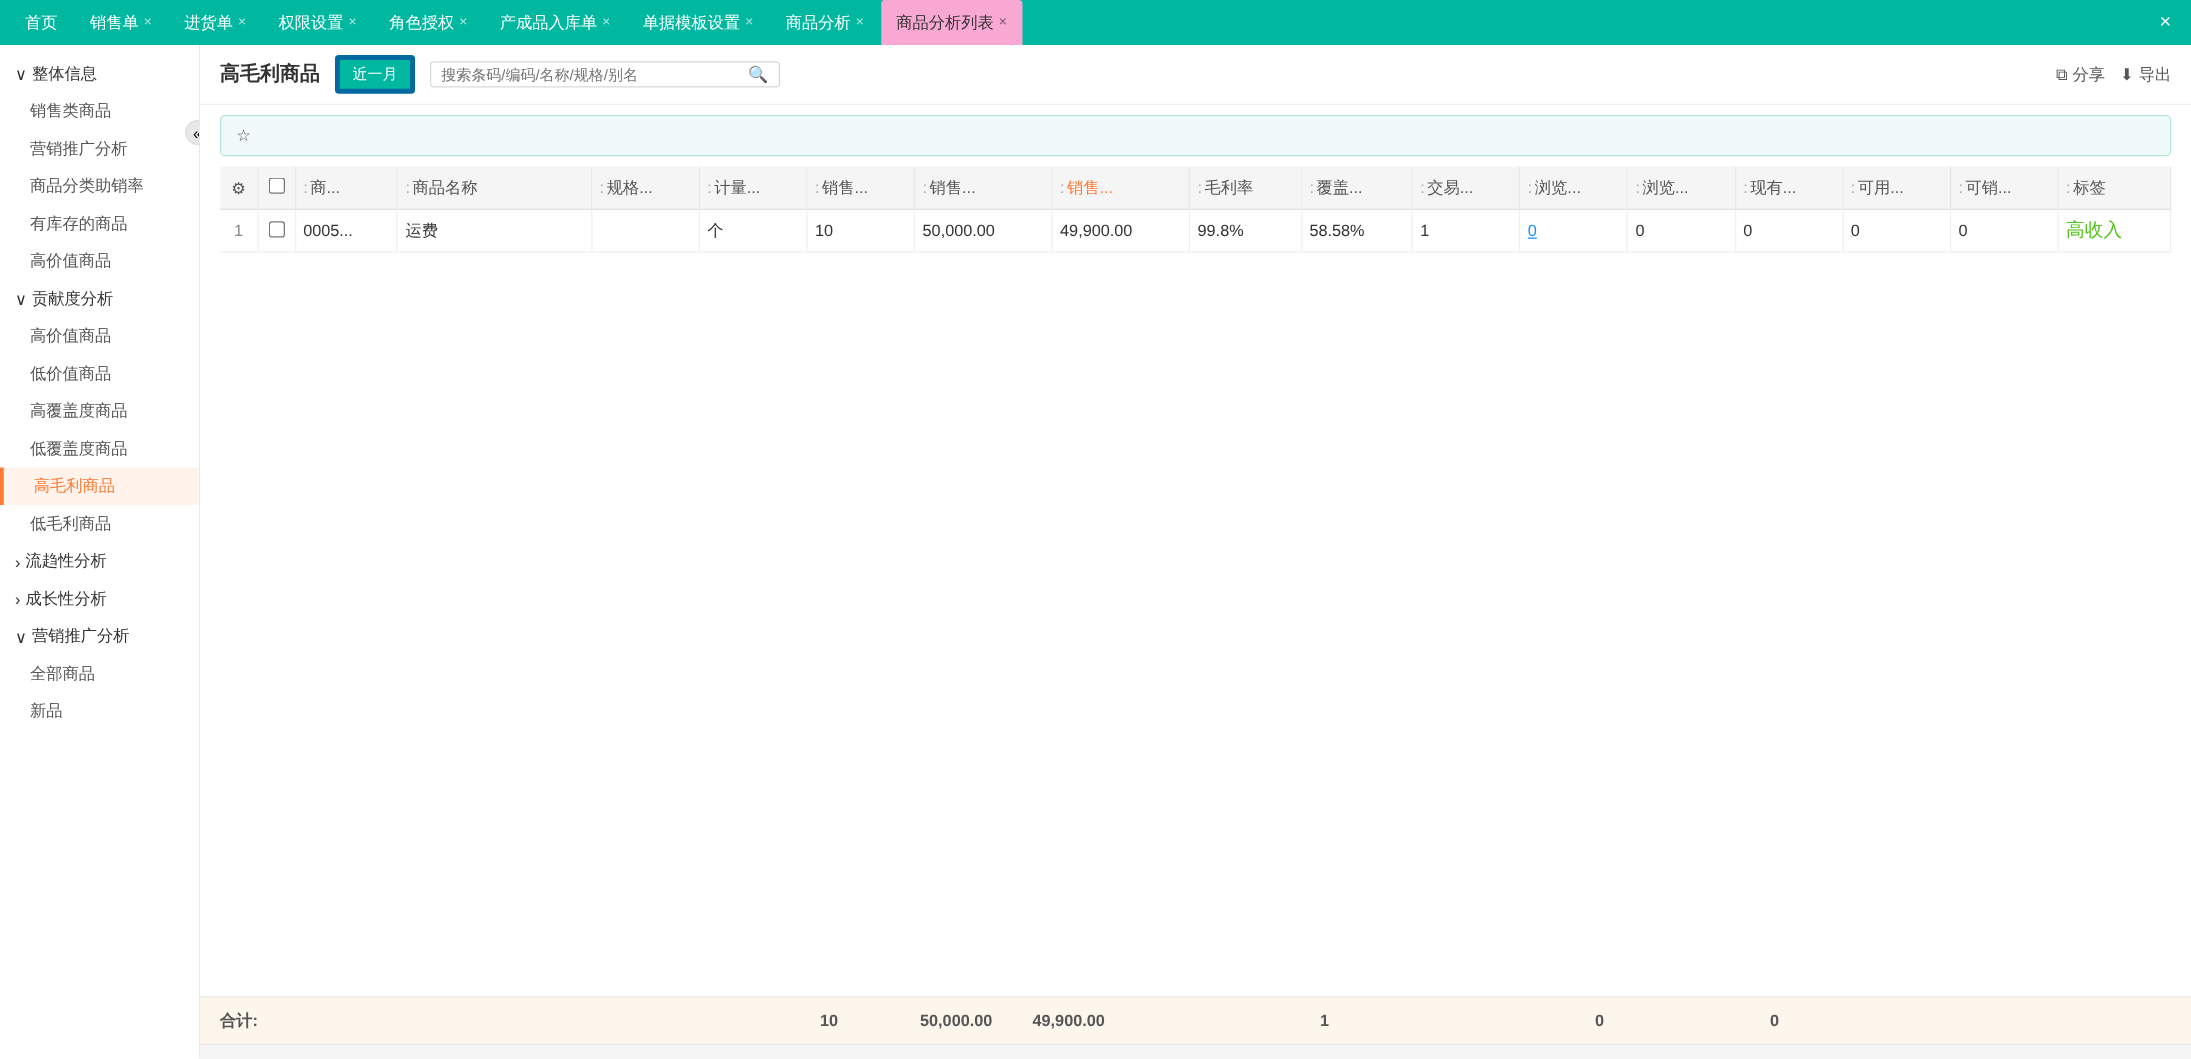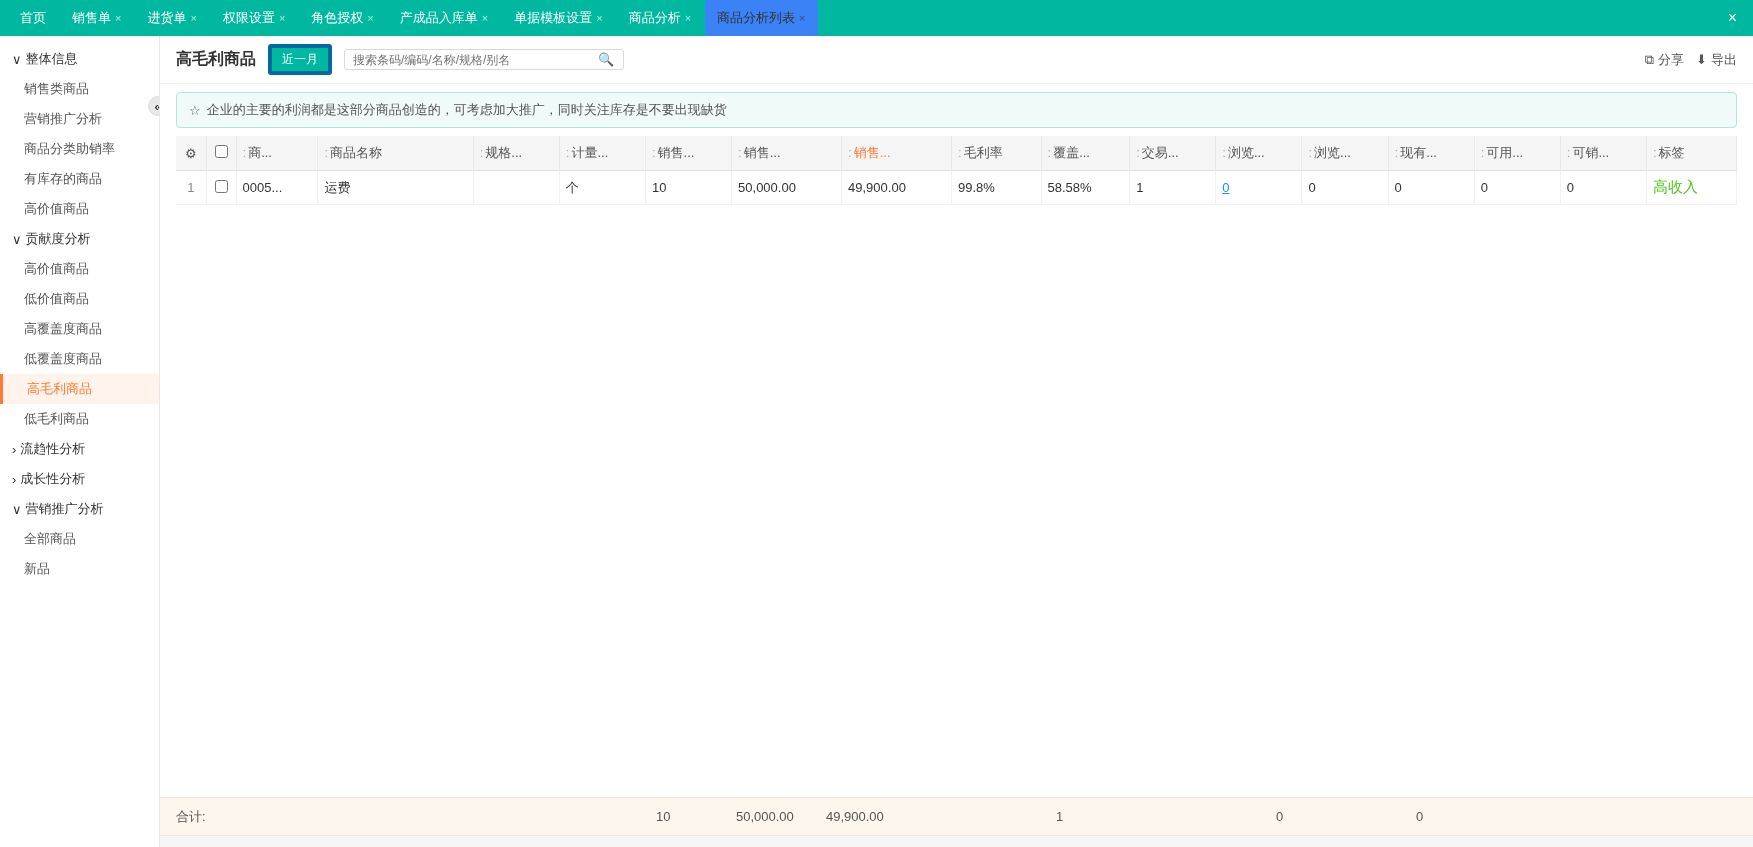--- a/index.html
+++ b/index.html
@@ -20,21 +20,21 @@
       line-height: 36px;
       color: #fff;
       cursor: pointer;
       white-space: nowrap;
       font-size: 13px;
       display: flex;
       align-items: flex-end;
       gap: 4px;
       border-radius: 3px 3px 0 0;
     }
-    .nav-tab.active { background: #3b82f6; color: #333; }
+    .nav-tab.active { background: #f9a8d4; color: #333; }
     .nav-tab .close-btn { color: inherit; font-size: 11px; opacity: 0.7; cursor: pointer; }
     .nav-close-window {
       margin-left: auto;
       color: #fff;
       font-size: 16px;
       cursor: pointer;
       padding: 0 8px;
     }
 
     
@@ -216,20 +216,21 @@
     
     .footer-total {
       display: flex;
       align-items: center;
       background: #fdf6ec;
       border-top: 1px solid #e8e8e8;
       padding: 8px 16px;
       font-size: 13px;
       color: #555;
       min-height: 38px;
+      font-weight: bold;
     }
     .footer-total .total-label {
       width: 120px;
     }
 
     
     .bottom-scroll {
       height: 12px;
       background: #f5f5f5;
       border-top: 1px solid #e8e8e8;
@@ -379,21 +380,20 @@
         </div>
         <div class="action-btn">
           <span>⬇</span>
           <span>导出</span>
         </div>
       </div>
     </div>
 
     <div class="info-banner">
       <span>☆</span>
-      <span>企业的主要的利润都是这部分商品创造的，可考虑加大推广，同时关注库存是不要出现缺货</span>
     </div>
 
     <div class="table-container">
       <table>
         <thead>
           <tr>
             <th style="width:30px; text-align:center;">⚙</th>
             <th class="checkbox-cell"><input type="checkbox" style=""></th>
             <th><span class="col-sort"></span><span>商...</span></th>
             <th style="min-width:100px;"><span class="col-sort"></span><span>商品名称</span></th>

